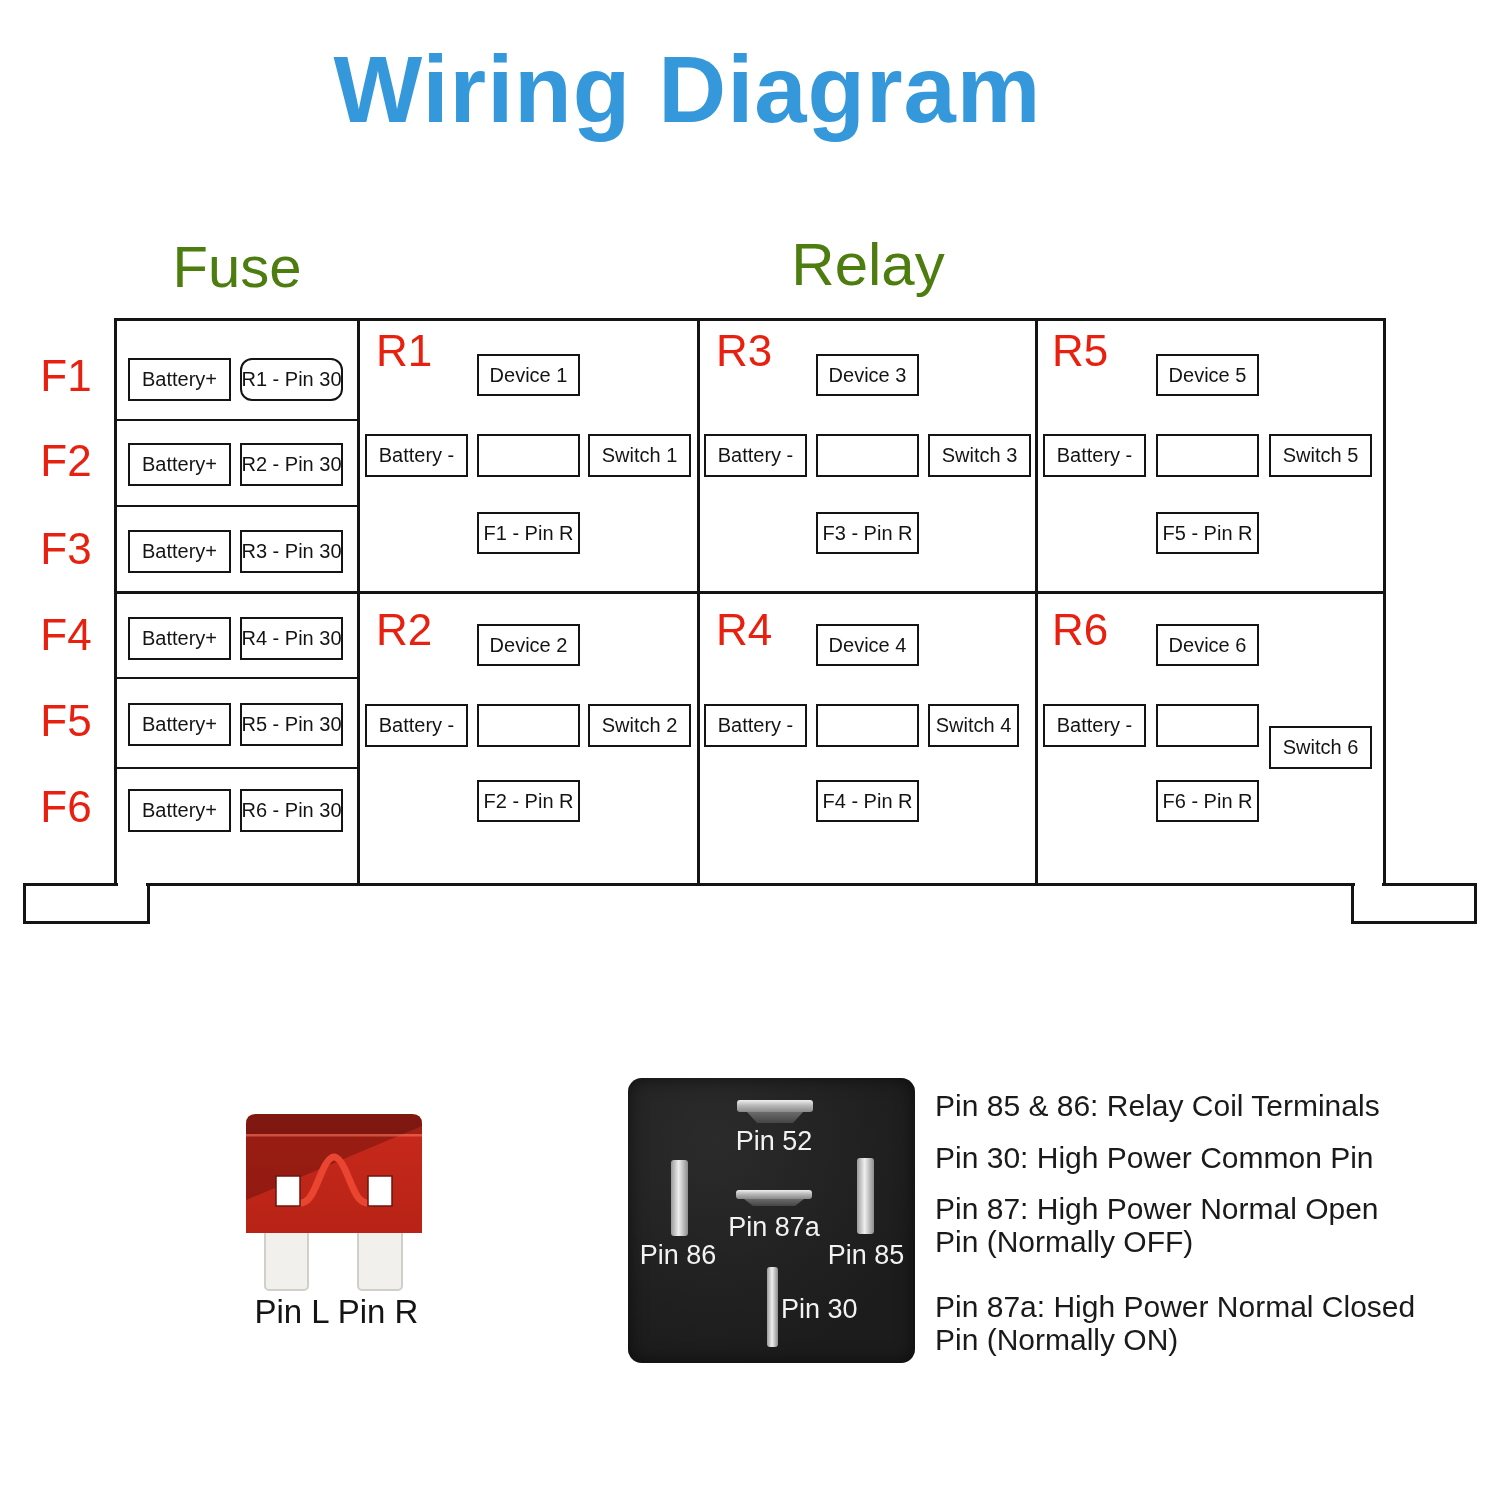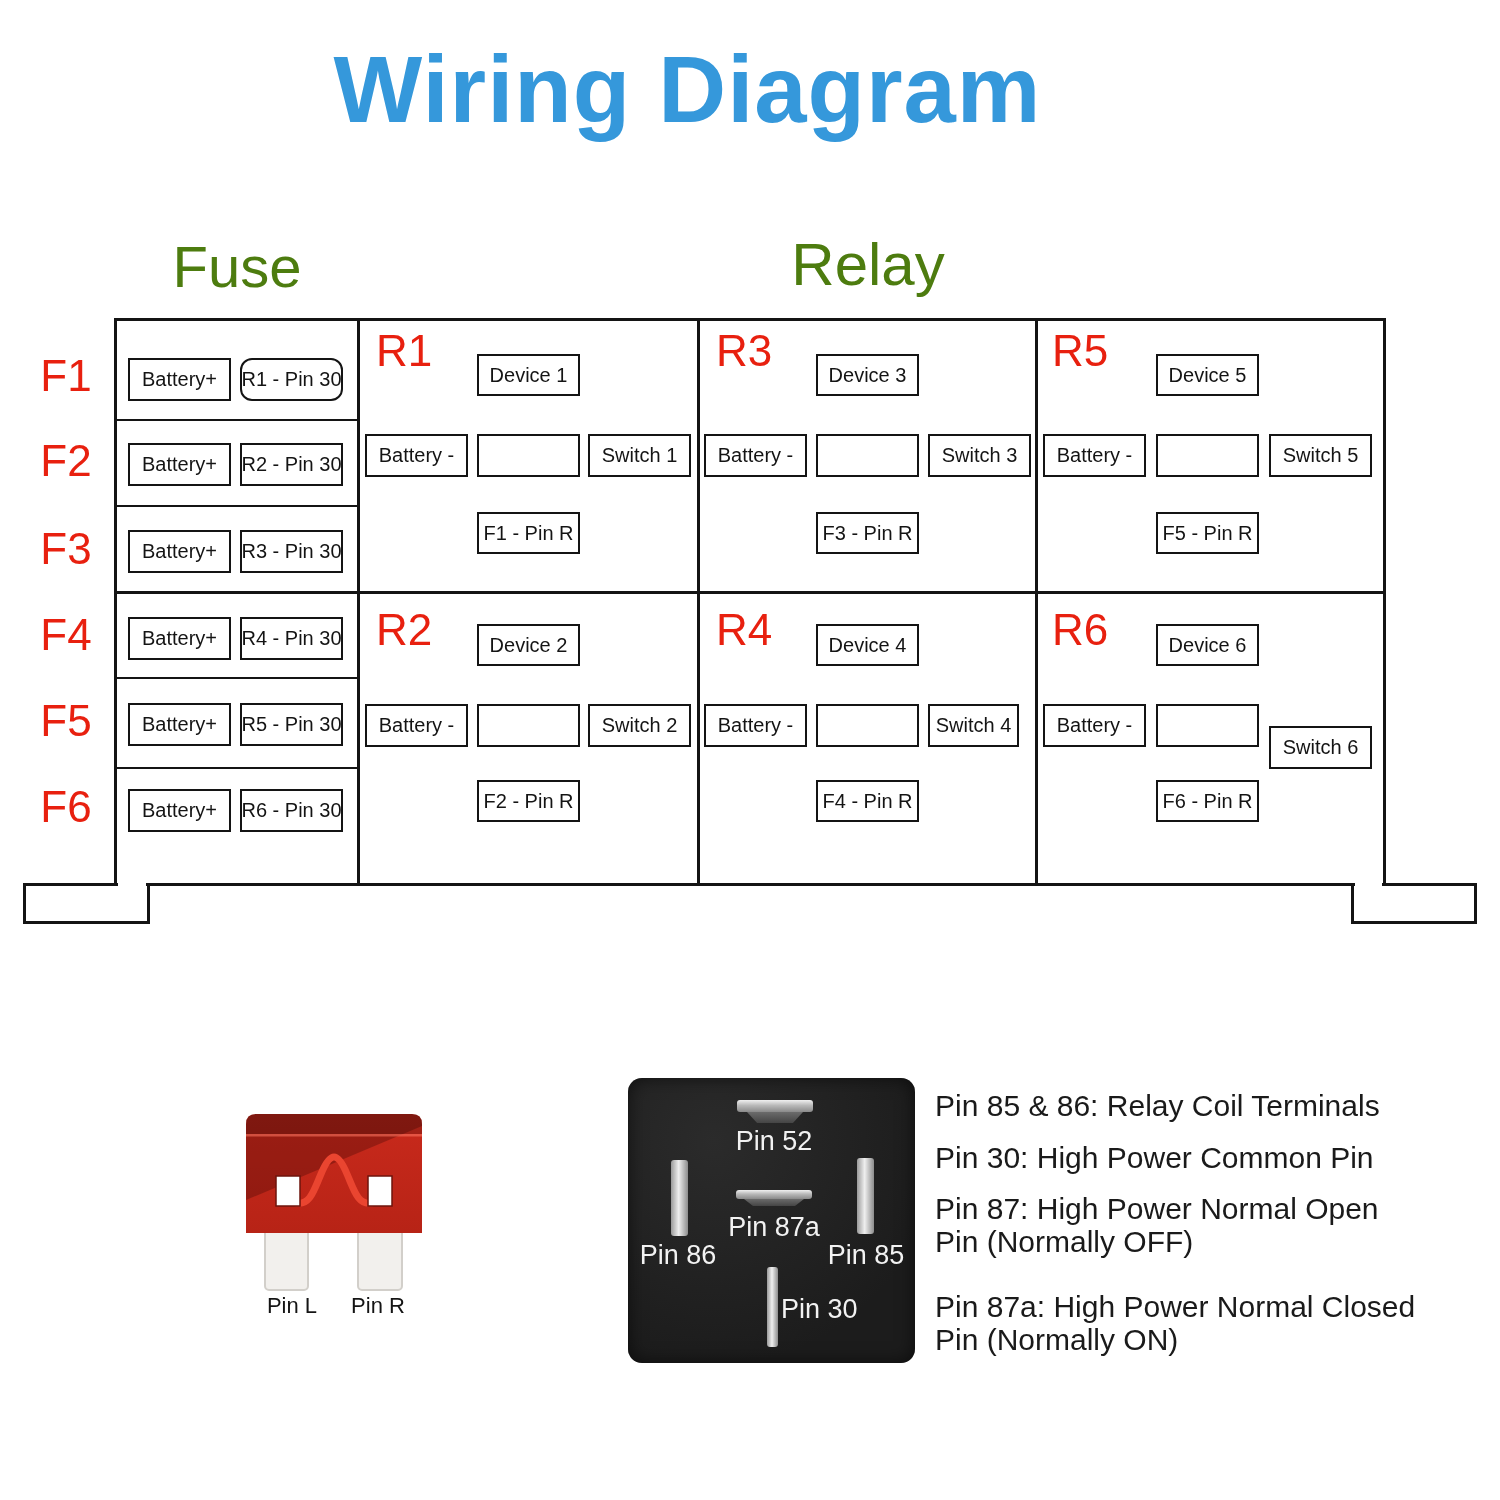--- a/index.html
+++ b/index.html
@@ -9,21 +9,21 @@
   .title{font-size:94px;font-weight:bold;color:#3598db;text-align:center;letter-spacing:1px;}
   .sec-header{color:#4d7c0f;text-align:center;}
   .line{background:#141414;}
   .outline{border:3px solid #141414;background:#fff;}
   .foot{border:3px solid #141414;background:#fff;}
   .mask{background:#fff;}
   .cell{}
   .redlabel{color:#e8200f;font-size:44px;line-height:1.1;}
   .sbox{border:2px solid #141414;background:#fff;display:flex;align-items:center;justify-content:center;
         font-size:20px;white-space:nowrap;color:#141414;}
-  .pinlab{color:#141414;font-size:22px;text-align:center;}
+  .pinlab{color:#141414;font-size:33px;text-align:center;}
   .relaybox{background:radial-gradient(circle at 30% 22%, #2b2b2b, #1c1c1c 75%);border-radius:14px;
             box-shadow:inset 0 0 18px rgba(0,0,0,.6);}
   .blade-h{background:linear-gradient(180deg,#f0f0f0,#b9b9b9 45%,#8a8a8a);border-radius:3px;}
   .blade-v{background:linear-gradient(90deg,#9a9a9a,#efefef 45%,#8c8c8c);border-radius:3px;}
   .trap{background:linear-gradient(180deg,#6b6b6b,#454545);}
   .wlab{color:#f2f2f2;font-size:27px;text-align:center;white-space:nowrap;}
   .note{font-size:30px;line-height:33px;color:#1a1a1a;}
 </style>
 </head>
 <body>

